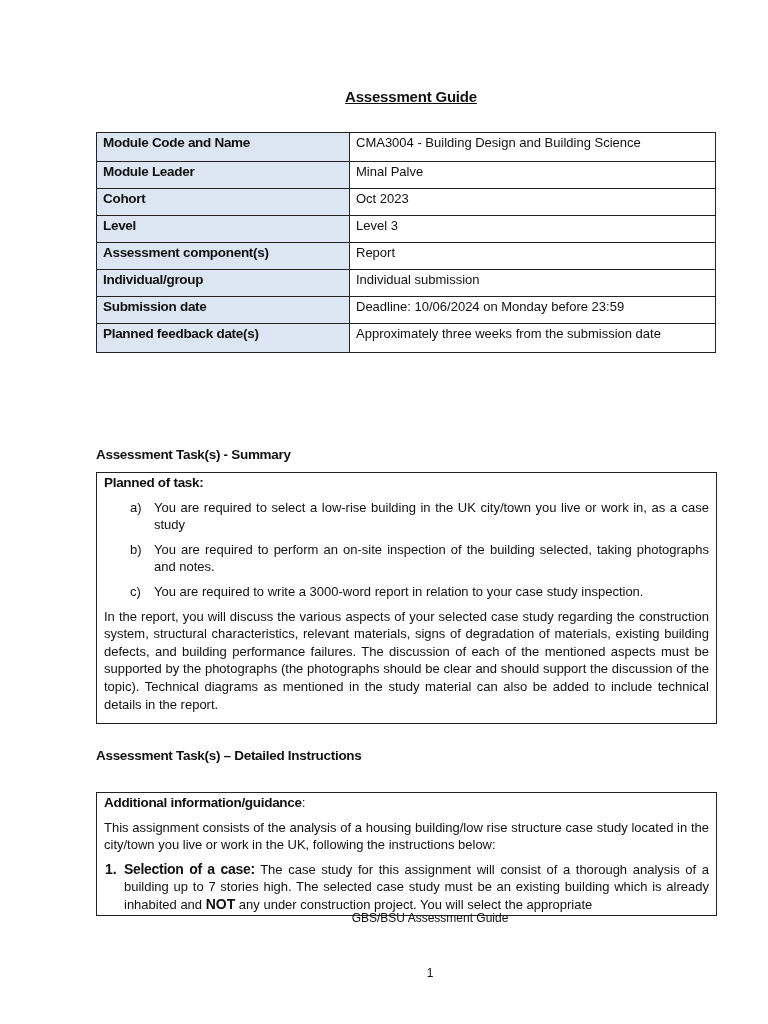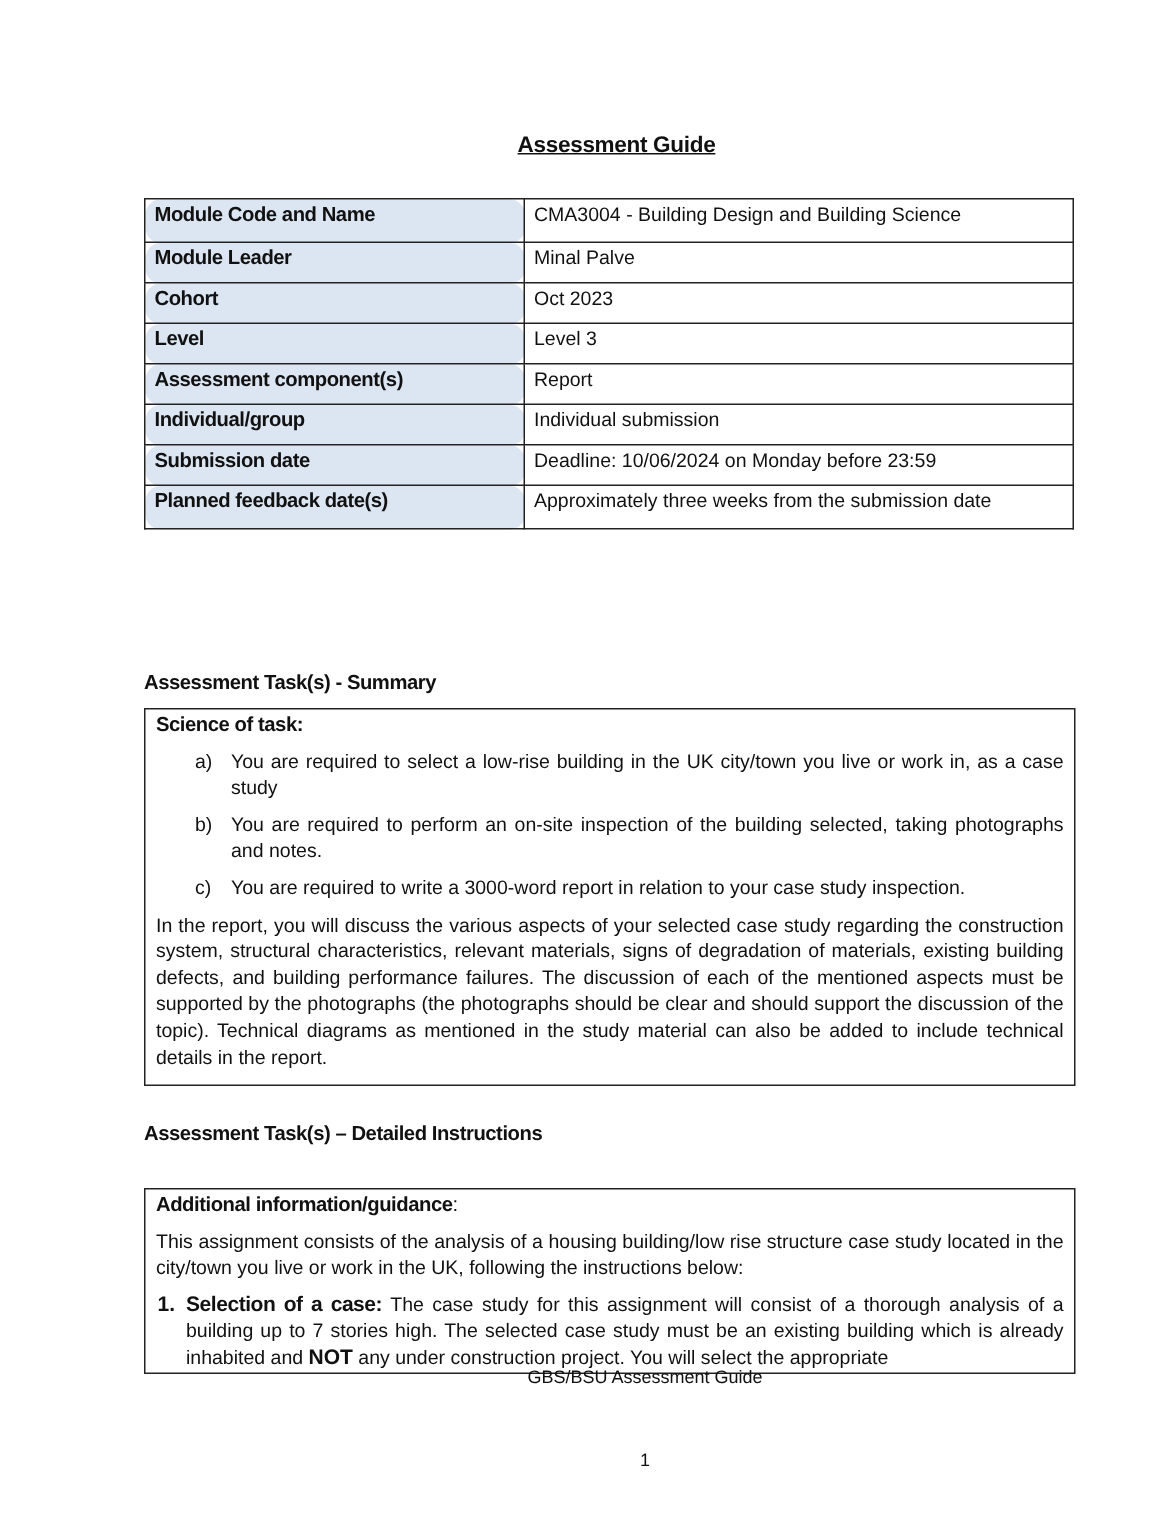--- a/index.html
+++ b/index.html
@@ -4,21 +4,21 @@
   <style>
     html, body { margin: 0; padding: 0; background: #ffffff; }
     body { width: 768px; height: 1024px; position: relative; overflow: hidden;
       font-family: "Liberation Sans", "DejaVu Sans", sans-serif; color: #111; }
     .page { position: absolute; left: 0; top: 0; width: 768px; height: 1024px; margin-left: 16px; }
     .title { position: absolute; top: 88px; left: 0; width: 790px; text-align: center;
       font-size: 15px; font-weight: bold; text-decoration: underline; letter-spacing: -0.2px; }
     table.info { position: absolute; left: 80px; top: 132px; width: 620px; border-collapse: collapse;
       font-size: 13px; }
     table.info td { border: 1px solid #222; height: 27px; vertical-align: top; padding: 2px 6px 0 6px; box-sizing: border-box; }
-    table.info td.k { background: #dce6f2; font-weight: bold; width: 253px; font-size: 13.5px; letter-spacing: -0.3px; border-radius: 10px; }
+    table.info td.k { background: #dce6f2; font-weight: bold; width: 253px; font-size: 13.5px; letter-spacing: -0.3px; }
     table.info td.v { font-size: 13px; }
     .sec-head { position: absolute; left: 80px; font-size: 13.5px; font-weight: bold; letter-spacing: -0.3px; }
     .box { position: absolute; left: 80px; width: 621px; border: 1px solid #222; box-sizing: border-box;
       font-size: 13px; line-height: 17.6px; padding: 0 7px; }
     .box .bh { font-weight: bold; font-size: 13.5px; letter-spacing: -0.3px; margin-top: 1px; }
     .list-item { position: relative; padding-left: 50px; text-align: justify; margin-top: 7px; }
     .list-item .mk { position: absolute; left: 26px; top: 0; }
     .para { text-align: justify; margin-top: 7px; }
     .num-item { position: relative; padding-left: 20px; text-align: justify; margin-top: 7px; }
     .num-item .mk { position: absolute; left: 1px; top: 0; font-weight: bold; font-size: 14px; }
@@ -66,21 +66,21 @@
         <tr>
           <td class="k" style="height: 29px;">Planned feedback date(s)</td>
           <td class="v">Approximately three weeks from the submission date</td>
         </tr>
       </tbody>
   </table>
 
   <div class="sec-head" style="top:447px;">Assessment Task(s) - Summary</div>
 
   <div class="box" style="top:472px; height:252px;">
-    <div class="bh">Science of task:</div>
+    <div class="bh">Planned of task:</div>
     <div class="list-item">
       <span class="mk">a)</span>
       <span>You are required to select a low-rise building in the UK city/town you live or work in, as a case study</span>
     </div>
     <div class="list-item">
       <span class="mk">b)</span>
       <span>You are required to perform an on-site inspection of the building selected, taking photographs and notes.</span>
     </div>
     <div class="list-item">
       <span class="mk">c)</span>

